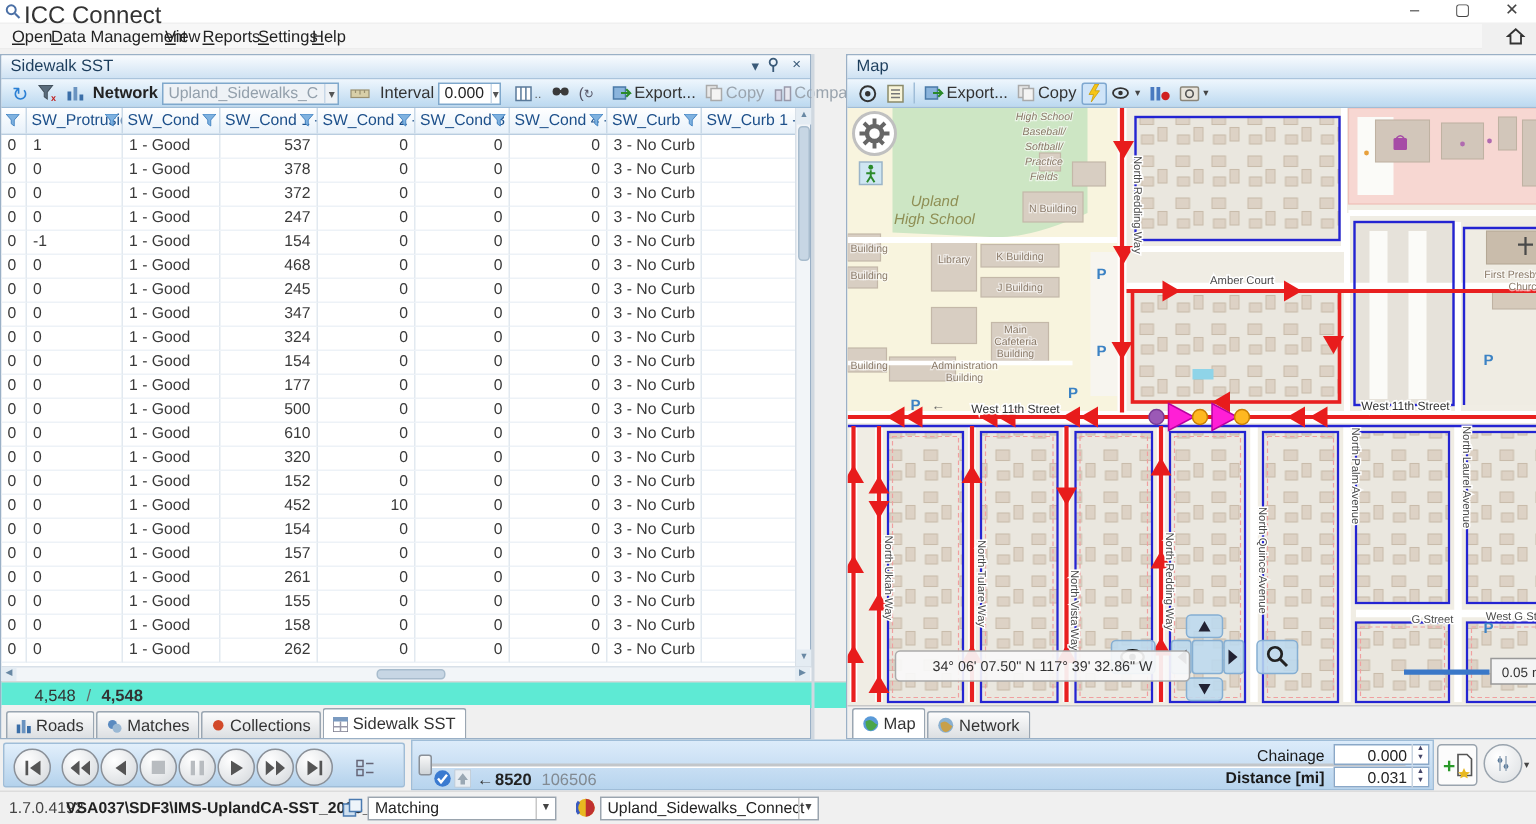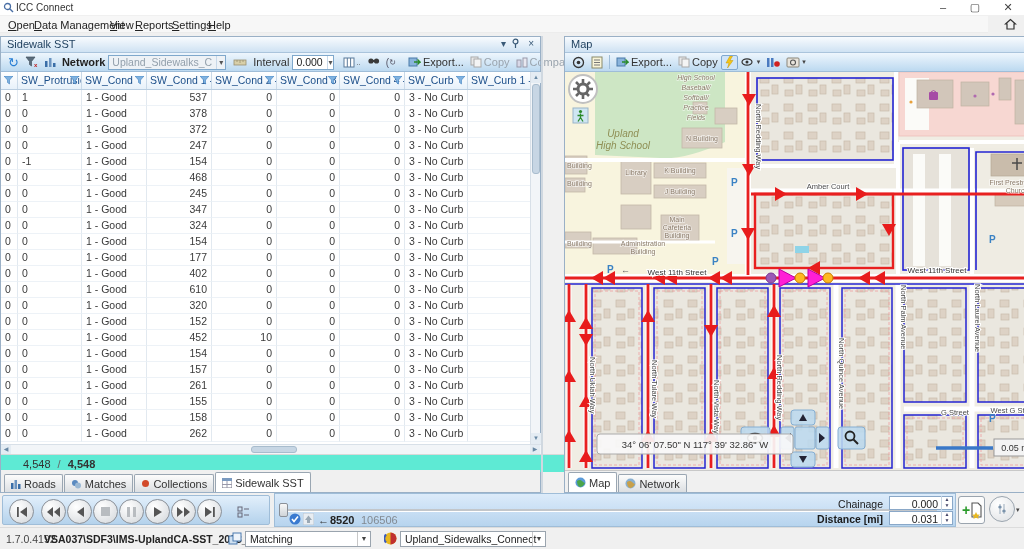--- a/index.html
+++ b/index.html
@@ -1,21 +1,21 @@
 <!DOCTYPE html>
 <html><head>
 <meta charset="utf-8">
 <style>
 *{margin:0;padding:0;box-sizing:border-box}
 html,body{width:1024px;height:549px;overflow:hidden}
 body{font-family:"Liberation Sans",sans-serif;font-size:11px;color:#222;background:#f0f0f0;position:relative}
 .abs{position:absolute}
 
 .titlebar{position:absolute;left:0;top:0;width:1024px;height:16px;background:#fff;border-bottom:1px solid #f0f0f0}
-.titlebar .ttl{position:absolute;left:16px;top:2px;font-size:10px;color:#333}
+.titlebar .ttl{position:absolute;left:16px;top:2px;font-size:16px;color:#333}
 .winbtn{position:absolute;top:1px;width:26px;height:13px;text-align:center;font-size:11px;color:#444;line-height:12px}
 
 .menubar{position:absolute;left:0;top:16px;width:988px;height:17px;background:#f7f7f7;border-bottom:1px solid #ececec}
 .menu-item{position:absolute;top:2px;font-size:11px;color:#222;padding:1px 3px;display:inline-block}
 .menu-item::first-letter{text-decoration:underline}
 
 .panel{position:absolute;top:36px;height:457px;border:1px solid #9ab0c6;background:#fff}
 .phead{position:absolute;left:0;top:0;right:0;height:16px;background:linear-gradient(180deg,#f8fbfe,#cfe2f3);border-bottom:1px solid #aac4dc;font-size:11px;color:#1c3d5c;padding:1px 0 0 6px}
 .phead .pctl{position:absolute;top:1px;font-size:10px;color:#3a5a78}
 .ptool{position:absolute;left:0;top:16px;right:0;height:19px;background:linear-gradient(180deg,#eef6fd,#bcd9f0);border-bottom:1px solid #9fbdd8;display:flex;align-items:center}
@@ -331,21 +331,21 @@
       <div class="gc num">0</div>
       <div class="gc num">0</div>
       <div class="gc num">0</div>
       <div class="gc">3 - No Curb</div>
       <div class="gc"></div>
     </div>
       <div class="grow">
       <div class="gc">0</div>
       <div class="gc">0</div>
       <div class="gc">1 - Good</div>
-      <div class="gc num">402</div>
+      <div class="gc num">500</div>
       <div class="gc num">0</div>
       <div class="gc num">0</div>
       <div class="gc num">0</div>
       <div class="gc">3 - No Curb</div>
       <div class="gc"></div>
     </div>
       <div class="grow">
       <div class="gc">0</div>
       <div class="gc">0</div>
       <div class="gc">1 - Good</div>

